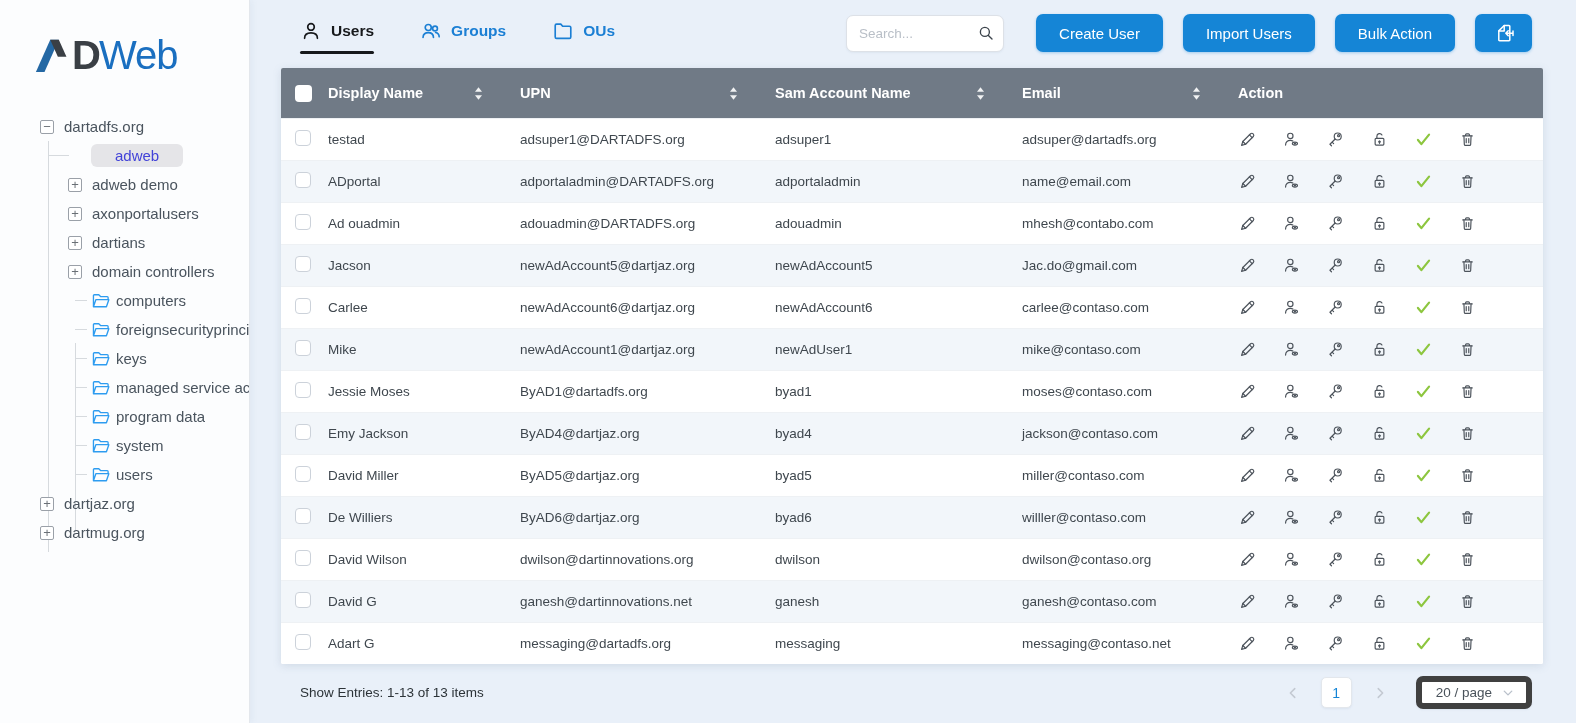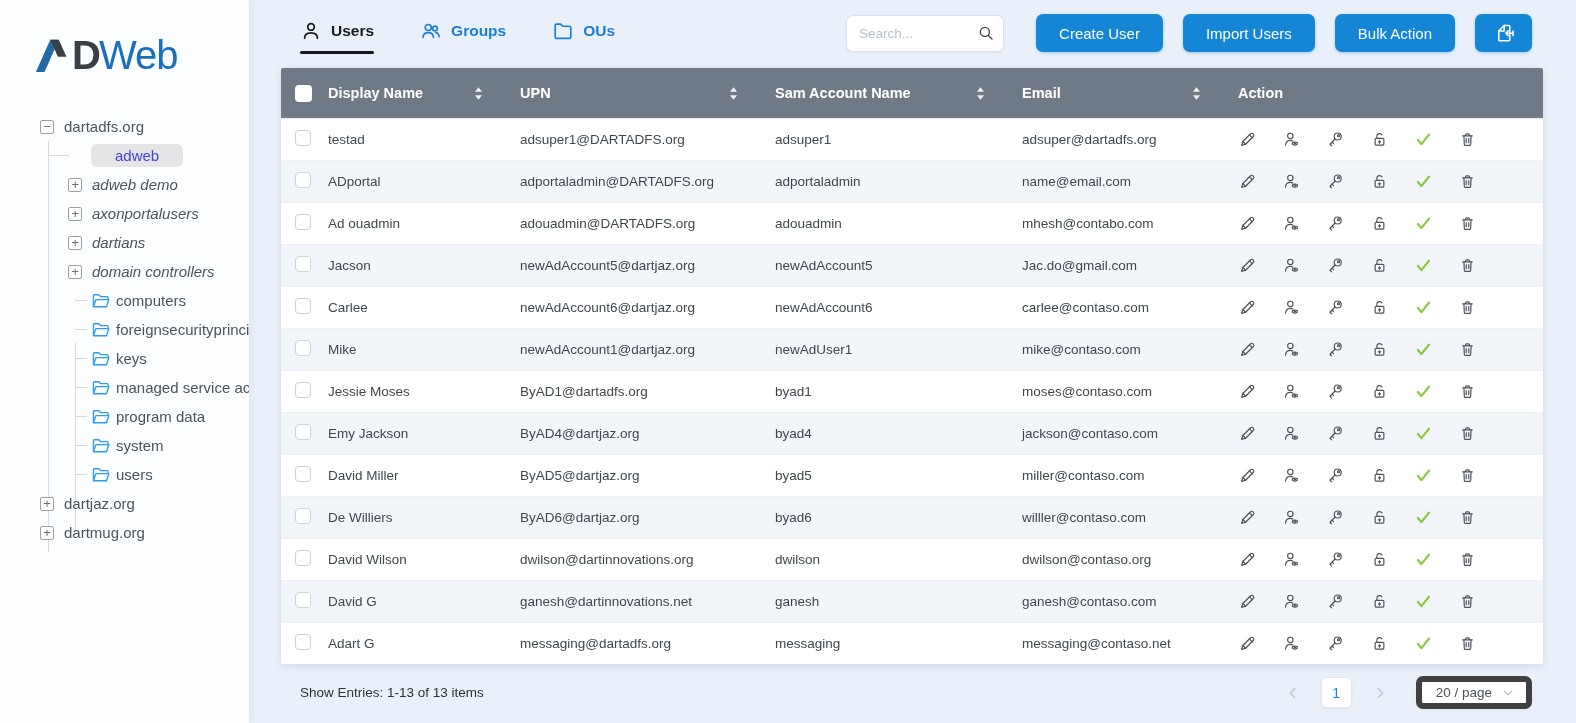--- a/index.html
+++ b/index.html
@@ -13,21 +13,21 @@
   .logo-mark { width:42px; height:42px; margin-right:-4px; }
   .logo-d { font-size:40px; font-weight:800; color:#3a3f45; letter-spacing:-2px; line-height:.92; }
   .logo-web { font-size:40px; font-weight:400; color:#1a6fc0; letter-spacing:-1px; line-height:.92; }
 
   .tree-wrap { position:absolute; top:112px; left:16px; right:0; }
   .tree-line { position:absolute; width:0; border-left:1px solid #d6dade; }
   .line1 { left:32px; top:29px; height:411px; }
   .line2 { left:59px; top:231px; height:189px; }
   .tree-item { position:relative; display:flex; align-items:center; height:29px; font-size:15px; color:#4a545e; cursor:pointer; white-space:nowrap; overflow:hidden; }
   .tree-item.lvl0 { padding-left:24px; }
-  .tree-item.lvl1.has-box { padding-left:52px;font-style:italic; }
+  .tree-item.lvl1.has-box { padding-left:52px; }
   .tree-item.lvl1.leaf { padding-left:33px; }
   .tree-item.lvl2 { padding-left:59px; }
   .connector { width:20px; border-top:1px solid #d6dade; margin-right:22px; flex:0 0 auto; }
   .lvl2 .connector { width:12px; margin-right:3px; }
   .expander { width:14px; height:14px; border:1px solid #9aa0a8; border-radius:2px; background:#fff; margin-right:10px; flex:0 0 auto; position:relative; }
   .expander::before { position:absolute; left:0; right:0; top:-1px; text-align:center; font-size:13px; line-height:14px; color:#6a7076; }
   .expander.minus::before { content:"−"; }
   .expander.plus::before { content:"+"; }
   .folder-icon { width:18px; height:16px; margin:0 6px 0 2px; flex:0 0 auto; }
   .tree-label { overflow:hidden; }

